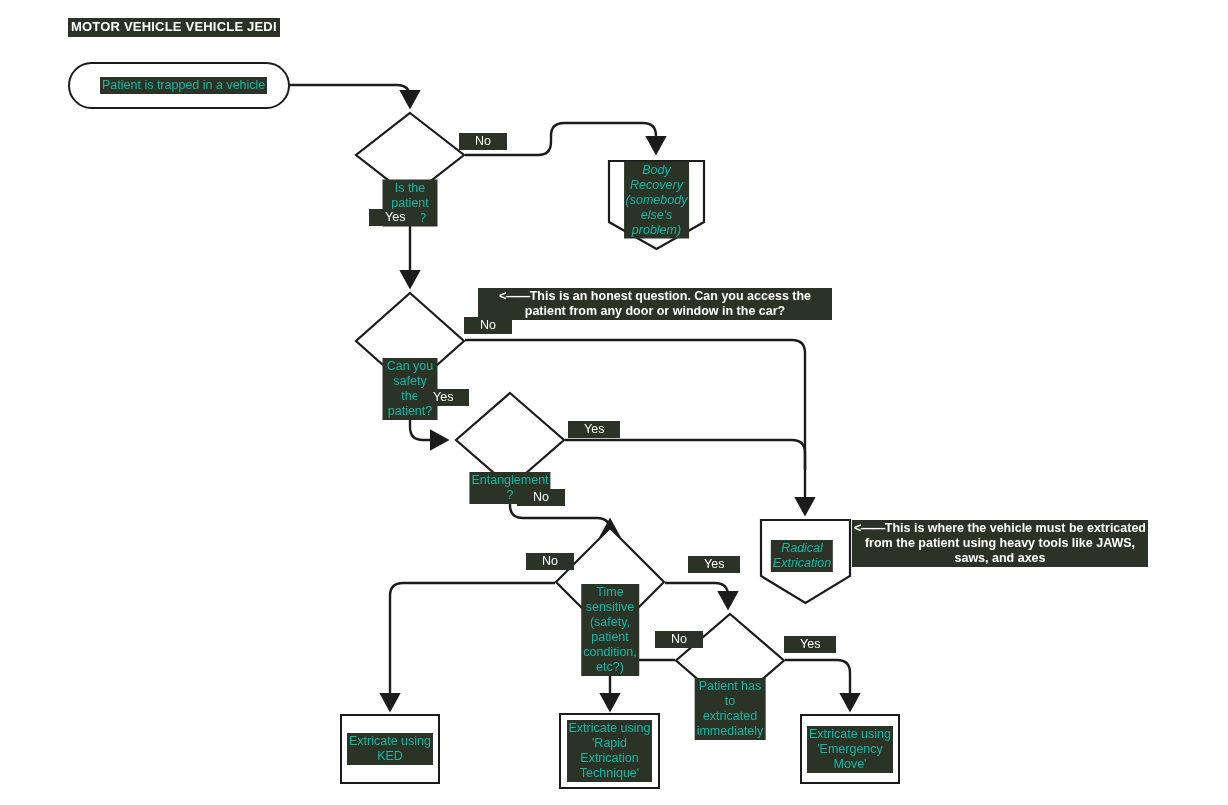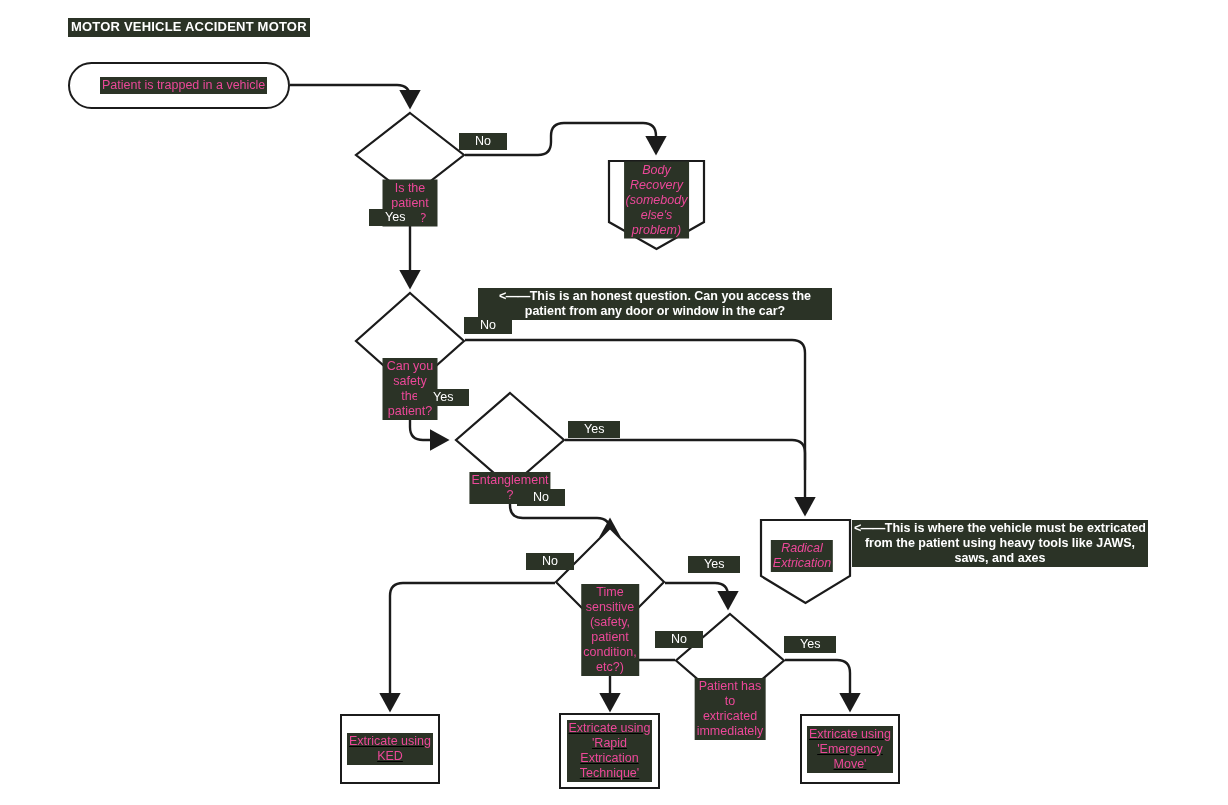--- a/index.html
+++ b/index.html
@@ -52,21 +52,21 @@
     display: flex;
     align-items: center;
     justify-content: flex-start;
   }
   .terminator .hl {
     margin-left: 30px;
   }
   
   .hl {
     background: #2b3326;
-    color: #ec4899;
+    color: #14b8a6;
     font-size: 12.5px;
     line-height: 15px;
     padding: 1px 2px;
     text-align: center;
     display: inline-block;
     white-space: pre-line;
   }
   
   .diamond-wrap {
     position: absolute;
@@ -105,21 +105,20 @@
     white-space: pre-line;
     font-style: italic;
   }
   
   .rect-node {
     border: 2px solid #1b1b1b;
     background: #ffffff;
     display: flex;
     align-items: center;
     justify-content: center;
-    text-decoration: underline;
   }
   
   .edge-label {
     position: absolute;
     background: #2b3326;
     color: #ffffff;
     font-size: 12.5px;
     line-height: 15px;
     padding: 1px 16px;
     white-space: nowrap;
@@ -171,21 +170,21 @@
       <path d="M 555 583 L 403 583 Q 390 583 390 596 L 390 709" marker-end="url(#arrow)"></path>
 
       <path d="M 665 583 L 715 583 Q 728 583 728 596 L 728 607" marker-end="url(#arrow)"></path>
 
       <path d="M 675 660 L 623 660 Q 610 660 610 673 L 610 709" marker-end="url(#arrow)"></path>
 
       <path d="M 785 660 L 837 660 Q 850 660 850 673 L 850 709" marker-end="url(#arrow)"></path>
     </g>
   </svg>
 
-  <div class="chart-title">MOTOR VEHICLE ACCIDENT MOTOR</div>
+  <div class="chart-title">MOTOR VEHICLE VEHICLE JEDI</div>
 
   <div class="node terminator" style="left:68px; top:62px; width:222px; height:47px;">
     <span class="hl">Patient is trapped in a vehicle</span>
   </div>
 
   <div class="diamond-wrap" style="left:355px; top:112px; width:110px; height:86px;">
     <svg class="shape" width="110" height="86" viewBox="0 0 110 86" xmlns="http://www.w3.org/2000/svg">
       <polygon points="55,1 109,43 55,85 1,43" fill="#ffffff" stroke="#1b1b1b" stroke-width="2.2"></polygon>
     </svg>
     <span class="label hl">Is the patient

